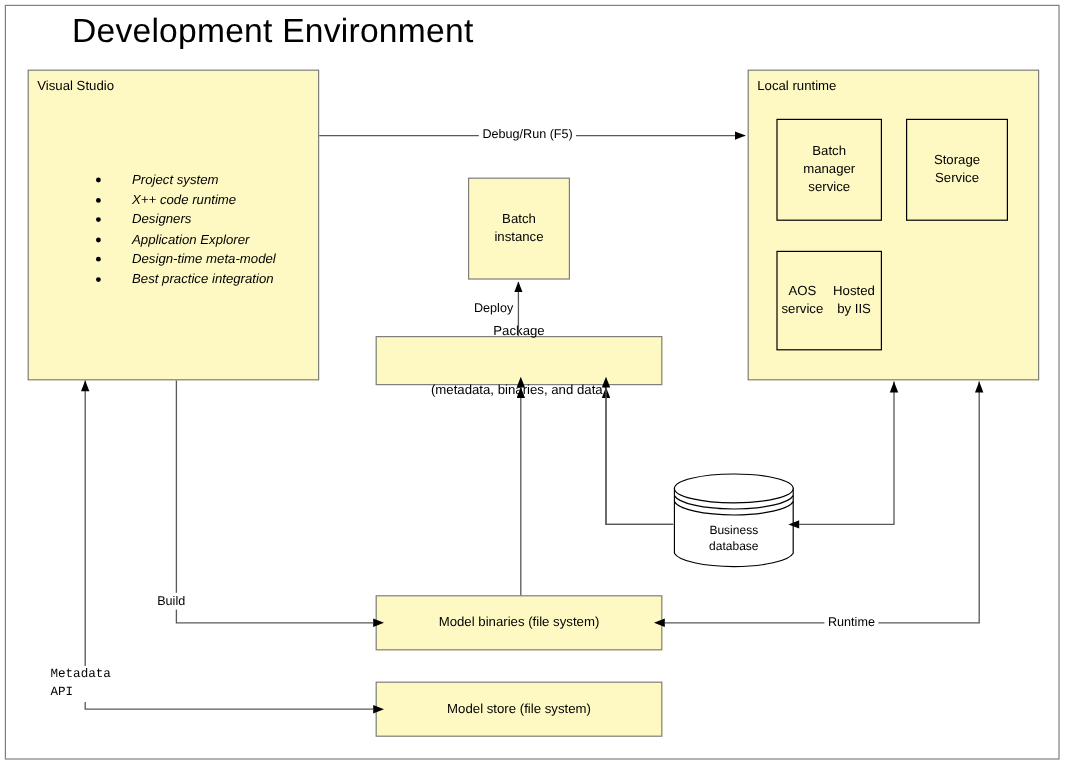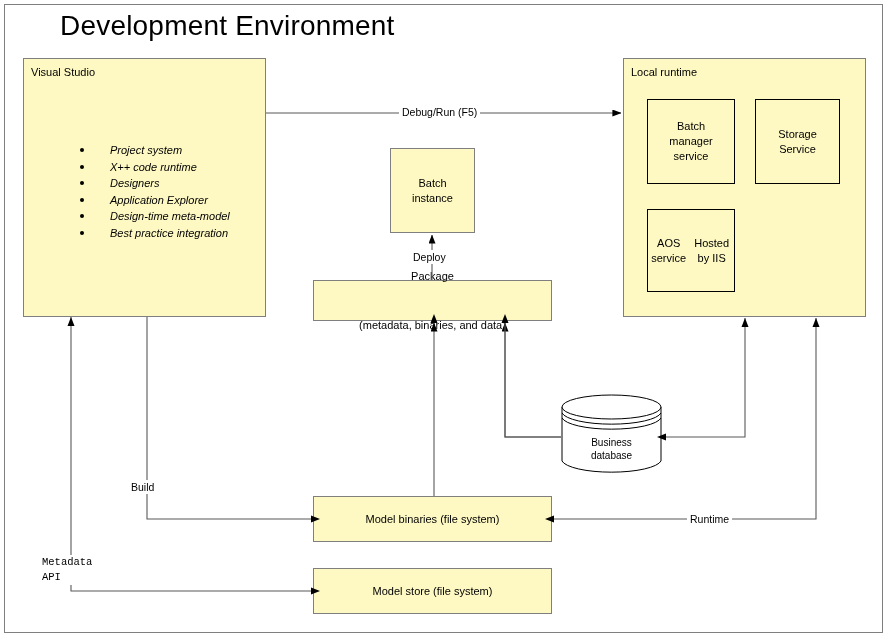--- a/index.html
+++ b/index.html
@@ -260,23 +260,23 @@
     <polyline points="147,317 147,519 311,519"></polyline>
     <polygon points="311,515.5 320,519 311,522.5" fill="#000000" stroke="none"></polygon>
 
     <polyline points="71,317 71,591 311,591"></polyline>
     <polygon points="311,587.5 320,591 311,594.5" fill="#000000" stroke="none"></polygon>
     <polygon points="67.5,326 71,317 74.5,326" fill="#000000" stroke="none"></polygon>
   </svg>
 
   <div class="wire-label" style="left:399px; top:105px;">Debug/Run (F5)</div>
 
-  <div class="wire-label" style="left:410px; top:250px;">Deploy</div>
-
-  <div class="wire-label" style="left:128px; top:480px;text-align:right;">Build</div>
+  <div class="wire-label" style="left:392px; top:250px;">Deploy</div>
+
+  <div class="wire-label" style="left:128px; top:494px;text-align:right;">Build</div>
 
   <div class="wire-label two-line" style="left:42px; top:555px; width:62px; padding:0;">
     <div>Metadata</div>
     <div>API</div>
   </div>
 
   <div class="wire-label" style="left:687px; top:512px;">Runtime</div>
 
 </div>
 

